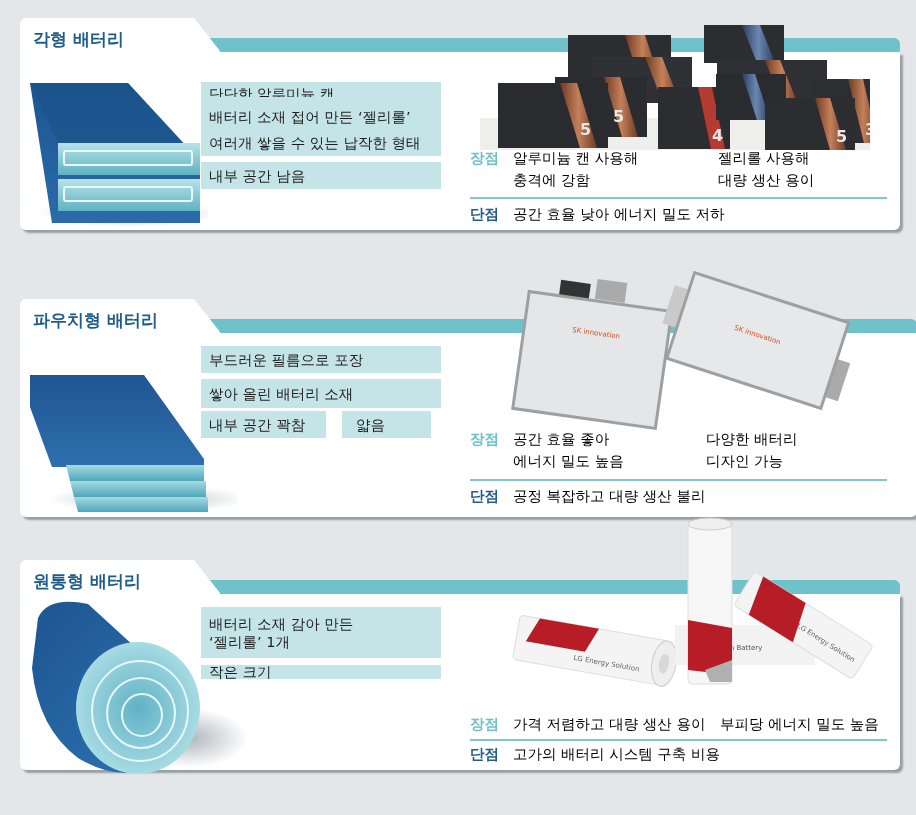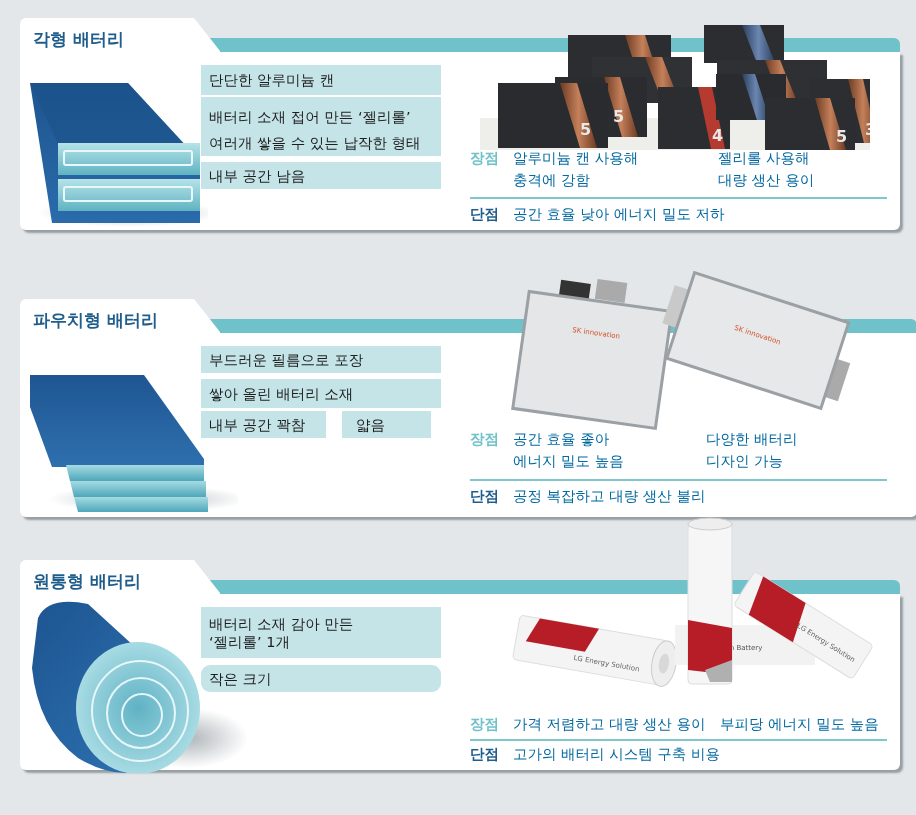--- a/index.html
+++ b/index.html
@@ -14,21 +14,21 @@
   .tab-slope { position:absolute; left:160px; top:0; width:40px; height:60px; background:#ffffff;
                clip-path: polygon(0 0, 35% 0, 100% 55%, 100% 100%, 0 100%); }
   .teal-bar { position:absolute; left:168px; right:0; height:14px; background:#6fc2c9; border-radius:0 6px 0 0;
               clip-path: polygon(14px 0, 100% 0, 100% 100%, 0 100%); }
   .title { position:absolute; left:13px; top:10px; font-size:17px; font-weight:bold; color:#1f5d8c; letter-spacing:0px; }
   .feat { position:absolute; background:#c4e4e8; font-size:14.5px; color:#1e1e1e; padding:0 8px; display:flex; align-items:center; line-height:18px; }
   .pointer { position:absolute; width:0; height:0; }
   .adv-label, .dis-label { position:absolute; font-size:14.5px; font-weight:bold; }
   .adv-label { color:#6fc2c9; }
   .dis-label { color:#1f5d8c; }
-  .adv-text, .dis-text { position:absolute; font-size:14.5px; line-height:22px; color:#0369a1; white-space:nowrap; }
+  .adv-text, .dis-text { position:absolute; font-size:14.5px; line-height:22px; color:#000000; white-space:nowrap; }
   .divider { position:absolute; height:2px; background:#7fc7cd; }
   .photo { position:absolute; }
 </style>
 </head>
 <body>
 
 <div class="card" style="top:18px;height:212px;">
   <div class="teal-bar" style="top:20px;"></div>
   <div class="card-body" style="top:34px;"></div>
   <div class="card-tab"></div>
@@ -53,21 +53,21 @@
     <ellipse cx="120" cy="150" rx="90" ry="14" fill="url(#sh1)"></ellipse>
     <polygon points="22,20 120,20 192,98 192,160 44,160" fill="url(#pb1)"></polygon>
     <polygon points="22,20 120,20 192,98 58,98" fill="#1a4f86" opacity="0.5"></polygon>
     <rect x="50" y="80" width="142" height="32" fill="url(#pt1)"></rect>
     <rect x="56" y="88" width="128" height="14" fill="none" stroke="#e8f7f9" stroke-width="2" rx="2"></rect>
     <rect x="50" y="116" width="142" height="32" fill="url(#pt1)"></rect>
     <rect x="56" y="124" width="128" height="14" fill="none" stroke="#e8f7f9" stroke-width="2" rx="2"></rect>
   </svg>
 
   <div class="pointer"></div>
-  <div class="feat" style="left:181px;top:47px;width:224px;height:30px;">단단한 알루미늄 캔</div>
+  <div class="feat" style="left:181px;top:64px;width:224px;height:23px;">단단한 알루미늄 캔</div>
   <div class="feat" style="left:181px;top:79px;width:224px;height:40px;">배터리 소재 접어 만든 ‘젤리롤’</div>
   <div class="feat" style="left:181px;top:111px;width:224px;height:27px;">여러개 쌓을 수 있는 납작한 형태</div>
   <div class="feat" style="left:181px;top:144px;width:224px;height:27px;">내부 공간 남음</div>
 
   <svg class="photo" style="left:460px;top:0px;" width="390" height="132" viewBox="0 0 390 132">
     <defs>
       <linearGradient id="cu" x1="0" y1="0" x2="1" y2="0">
           <stop offset="0" stop-color="#6d3b22"></stop>
           <stop offset="0.5" stop-color="#c4805a"></stop>
           <stop offset="1" stop-color="#6d3b22"></stop>
@@ -229,21 +229,21 @@
     <ellipse cx="170" cy="140" rx="60" ry="30" fill="url(#sh3)"></ellipse>
     <path d="M 20 20 Q 30 -2 70 6 L 140 70 Q 180 110 150 160 Q 110 190 60 160 Q 20 130 14 70 Z" fill="url(#cb)"></path>
     <ellipse cx="120" cy="110" rx="62" ry="66" fill="url(#ct)"></ellipse>
     <ellipse cx="122" cy="113" rx="48" ry="50" fill="none" stroke="#e7f7f9" stroke-width="2"></ellipse>
     <ellipse cx="123" cy="115" rx="34" ry="35" fill="none" stroke="#e7f7f9" stroke-width="2"></ellipse>
     <ellipse cx="124" cy="117" rx="20" ry="21" fill="none" stroke="#e7f7f9" stroke-width="2"></ellipse>
   </svg>
 
   <div class="feat" style="left:181px;top:47px;width:224px;height:51px;white-space:pre-line;">배터리 소재 감아 만든
 ‘젤리롤’ 1개</div>
-  <div class="feat" style="left:181px;top:105px;width:224px;height:27px;border-radius:9px;">작은 크기</div>
+  <div class="feat" style="left:181px;top:105px;width:224px;height:14px;">작은 크기</div>
 
   <svg class="photo" style="left:475px;top:-50px;" width="390" height="180" viewBox="0 0 390 180">
     <g transform="rotate(10 80 140)">
       <rect x="20" y="115" width="150" height="45" rx="4" fill="#f4f4f4" stroke="#ddd"></rect>
       <polygon points="40,115 100,115 90,140 30,140" fill="#b71d27"></polygon>
       <text x="80" y="150" font-size="7" fill="#666">LG Energy Solution</text>
       <ellipse cx="170" cy="138" rx="12" ry="23" fill="#eee" stroke="#ccc"></ellipse>
       <ellipse cx="170" cy="138" rx="5" ry="10" fill="#d8d8d8"></ellipse>
     </g>
     <rect x="180" y="115" width="140" height="40" fill="#f2f2f2"></rect>

